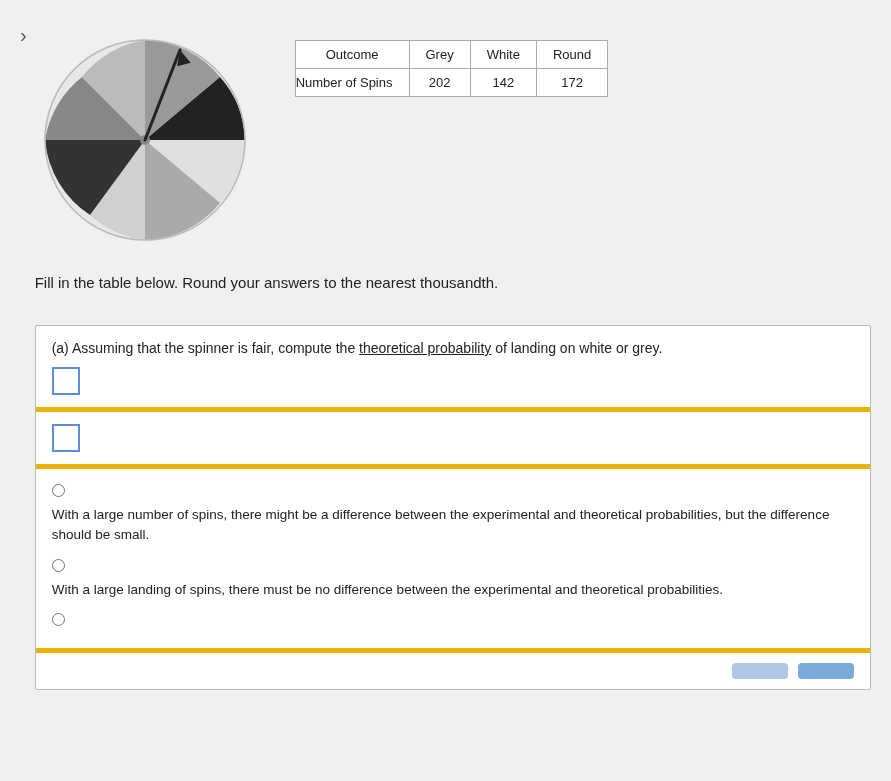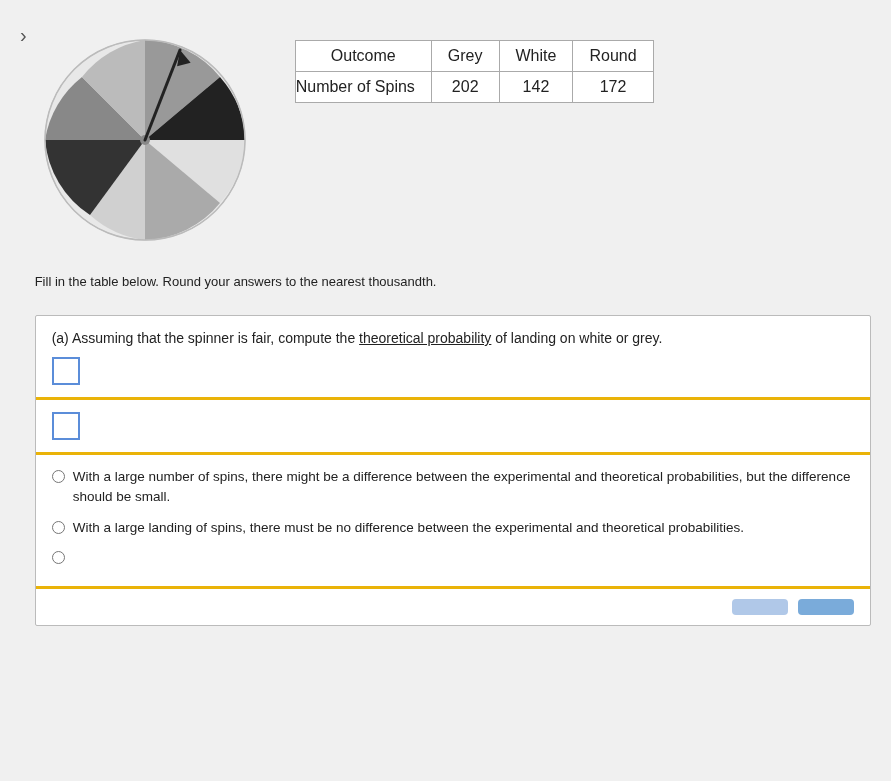--- a/index.html
+++ b/index.html
@@ -30,53 +30,53 @@
       width: 220px;
       height: 220px;
     }
 
     .table-area {
       margin-top: 20px;
     }
 
     .outcome-table {
       border-collapse: collapse;
-      font-size: 16px;
+      font-size: 13px;
     }
     .outcome-table th, .outcome-table td {
       border: 1px solid #aaa;
       padding: 6px 16px;
       text-align: center;
     }
     .outcome-table th {
       font-weight: normal;
       background: #fff;
     }
     .outcome-table td {
       background: #fff;
     }
     .outcome-table td:first-child {
       text-align: left;
       padding-left: 0;
     }
 
     .instruction {
-      font-size: 13px;
-      margin-bottom: 26px;
+      font-size: 15px;
+      margin-bottom: 34px;
       color: #222;
     }
 
     .questions-box {
       border: 1px solid #bbb;
       background: #fff;
       border-radius: 2px;
     }
 
     .question-row {
-      border-bottom: 3px solid #eab308;
+      border-bottom: 5px solid #eab308;
       padding: 12px 16px;
     }
     .question-row:last-child {
       border-bottom: none;
     }
 
     .question-label {
       font-size: 14px;
       color: #222;
       margin-bottom: 8px;
@@ -96,20 +96,21 @@
     }
 
     .radio-option {
       display: flex;
       align-items: flex-start;
       gap: 8px;
       margin-bottom: 10px;
       font-size: 13.5px;
       color: #222;
       line-height: 1.5;
+      flex-direction: column;
     }
     .radio-option input[type="radio"] {
       margin-top: 3px;
       flex-shrink: 0;
       accent-color: #888;
     }
 
     .bottom-buttons {
       display: flex;
       justify-content: flex-end;

